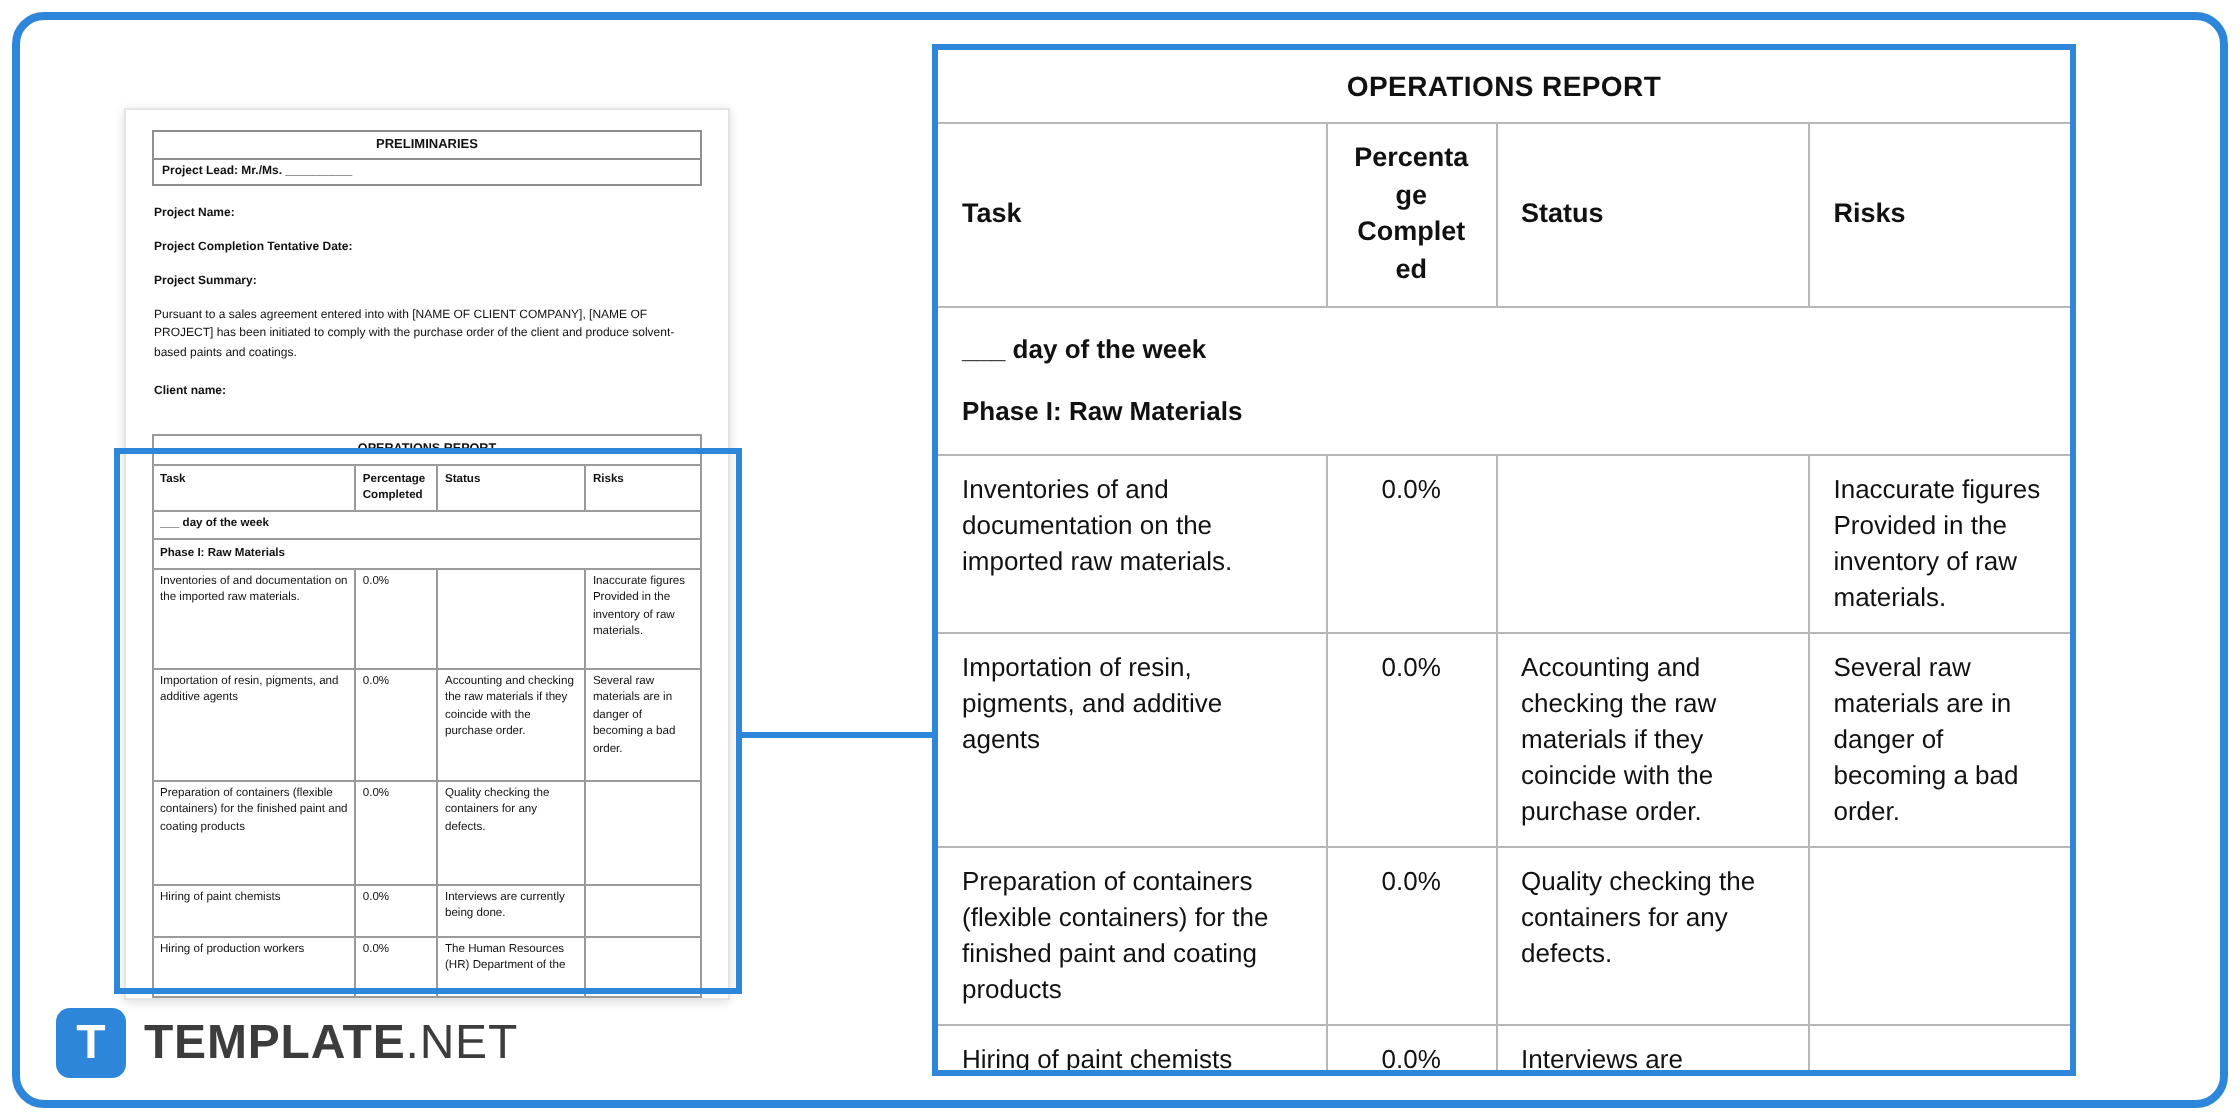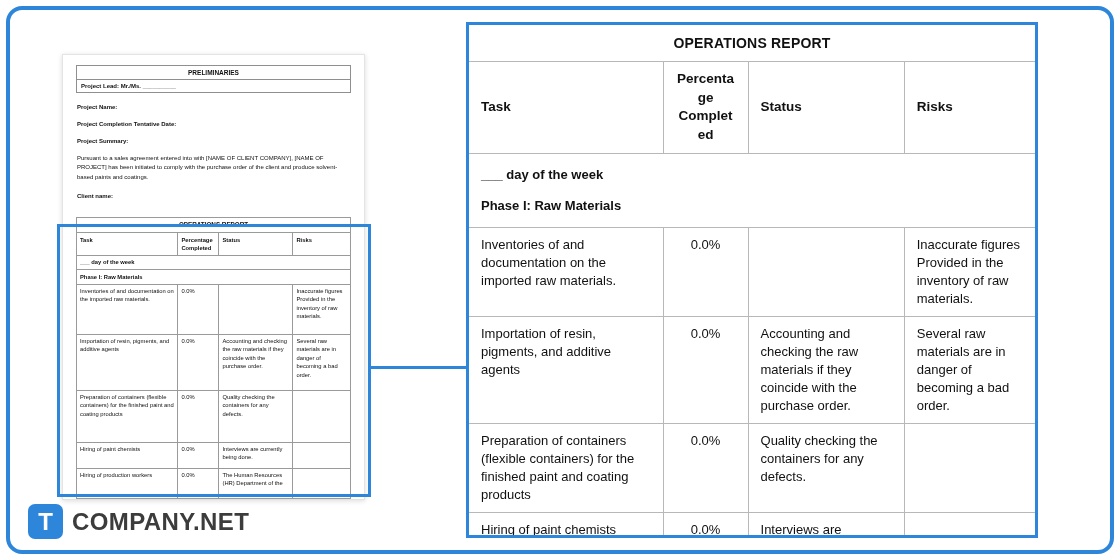--- a/index.html
+++ b/index.html
@@ -62,21 +62,21 @@
   .rt tr.r3 td { height:87px; } .rt tr.r4 td { height:50px; }
 
   
   .logo { position:absolute; left:28px; top:504px; display:flex; align-items:center;
           gap:9px; cursor:pointer; }
   .logo-badge { width:35px; height:35px; background:#2e86db; border-radius:7px;
                 display:flex; align-items:center; justify-content:center;
                 color:#fff; font-weight:bold; font-size:24px; }
   .logo-text { font-size:24px; color:#3c3c3c; letter-spacing:.4px; }
   .logo-text .b { font-weight:700; }
-  .logo-text .light { font-weight:700; }
+  .logo-text .light { font-weight:400; }
 </style>
 </head>
 <body>
 
 <div class="frame"></div>
 
 <div class="page">
   <div class="prelim-title">PRELIMINARIES</div>
   <div class="prelim-lead">Project Lead: Mr./Ms. __________</div>
   <div class="prelim-field">Project Name:</div>
@@ -192,15 +192,15 @@
       <td></td>
     </tr>
 
   </tbody>
     </table>
 </div>
 
 <div class="logo">
   <div class="logo-badge">T</div>
   <div class="logo-text">
-    <span class="b">COMPANY</span><span class="light">.NET</span>
+    <span class="b">TEMPLATE</span><span class="light">.NET</span>
   </div>
 </div>
 
 </body></html>

